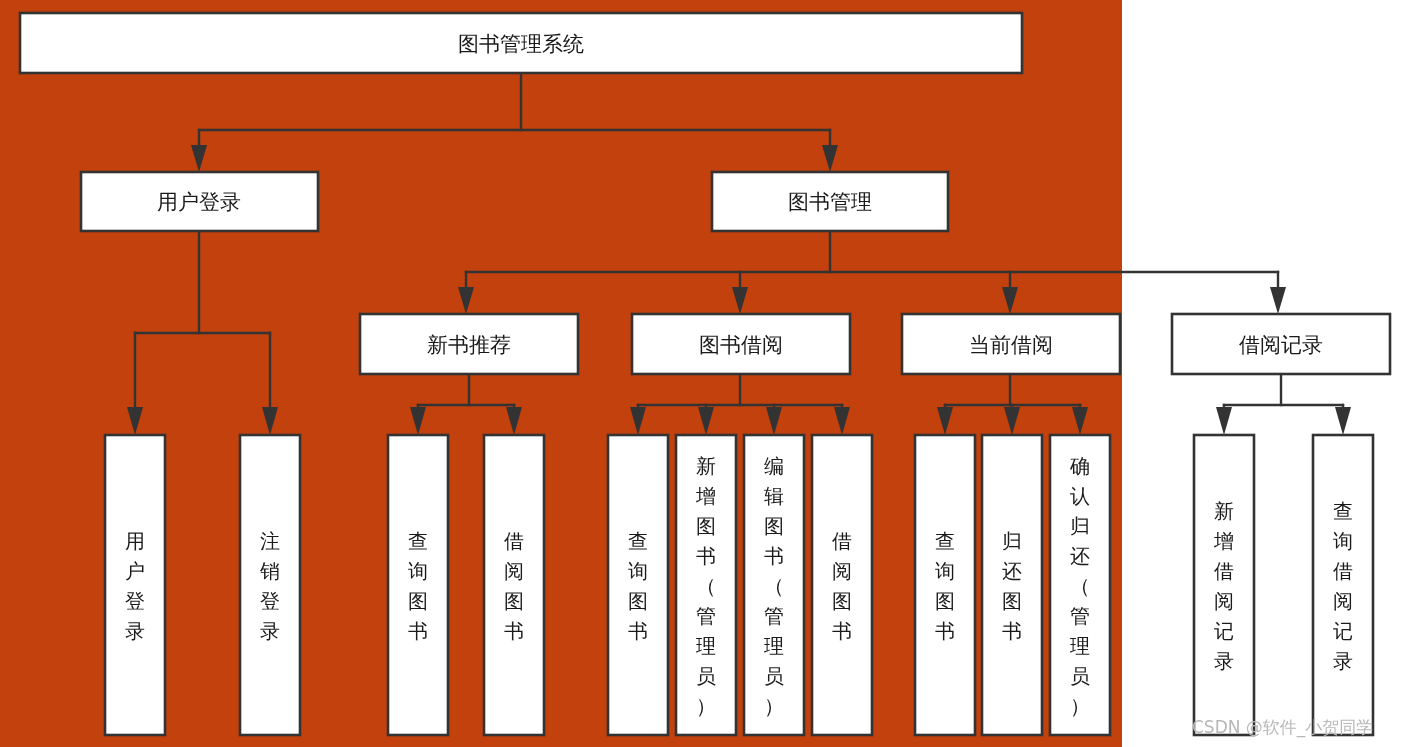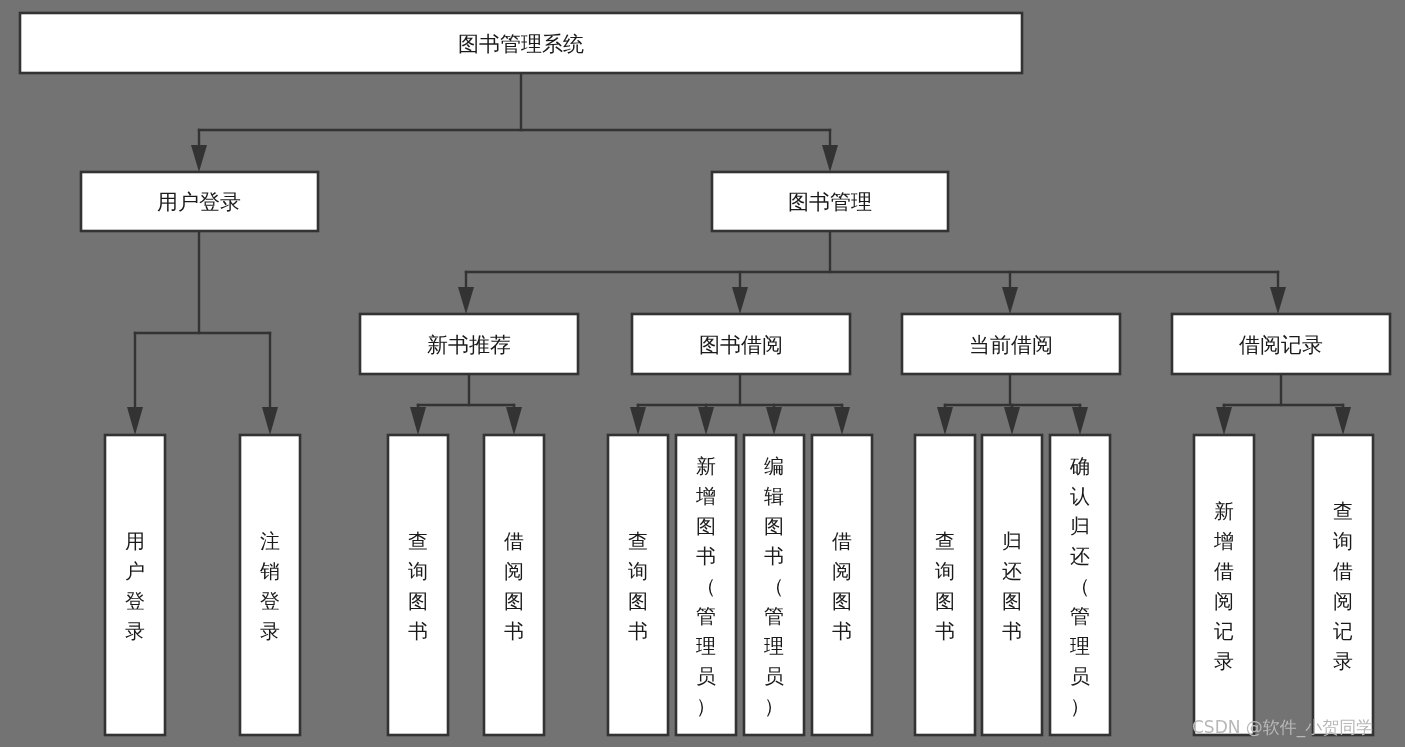--- a/index.html
+++ b/index.html
@@ -9,23 +9,23 @@
     background: #ffffff;
   }
   body {
     width: 1405px;
     height: 747px;
     font-family: "DejaVu Sans", "Liberation Sans", sans-serif;
     overflow: hidden;
   }
   #diagram-root {
     position: relative;
-    width: 1405px;
+    width: 1122px;
     height: 747px;
-    background: #737373;
+    background: #c2410c;
     text-align: center;
   }
   svg.flowchart {
     display: block;
     width: 1405px;
     height: 747px;
   }
   .node-rect {
     fill: #ffffff;
     stroke: #333333;

